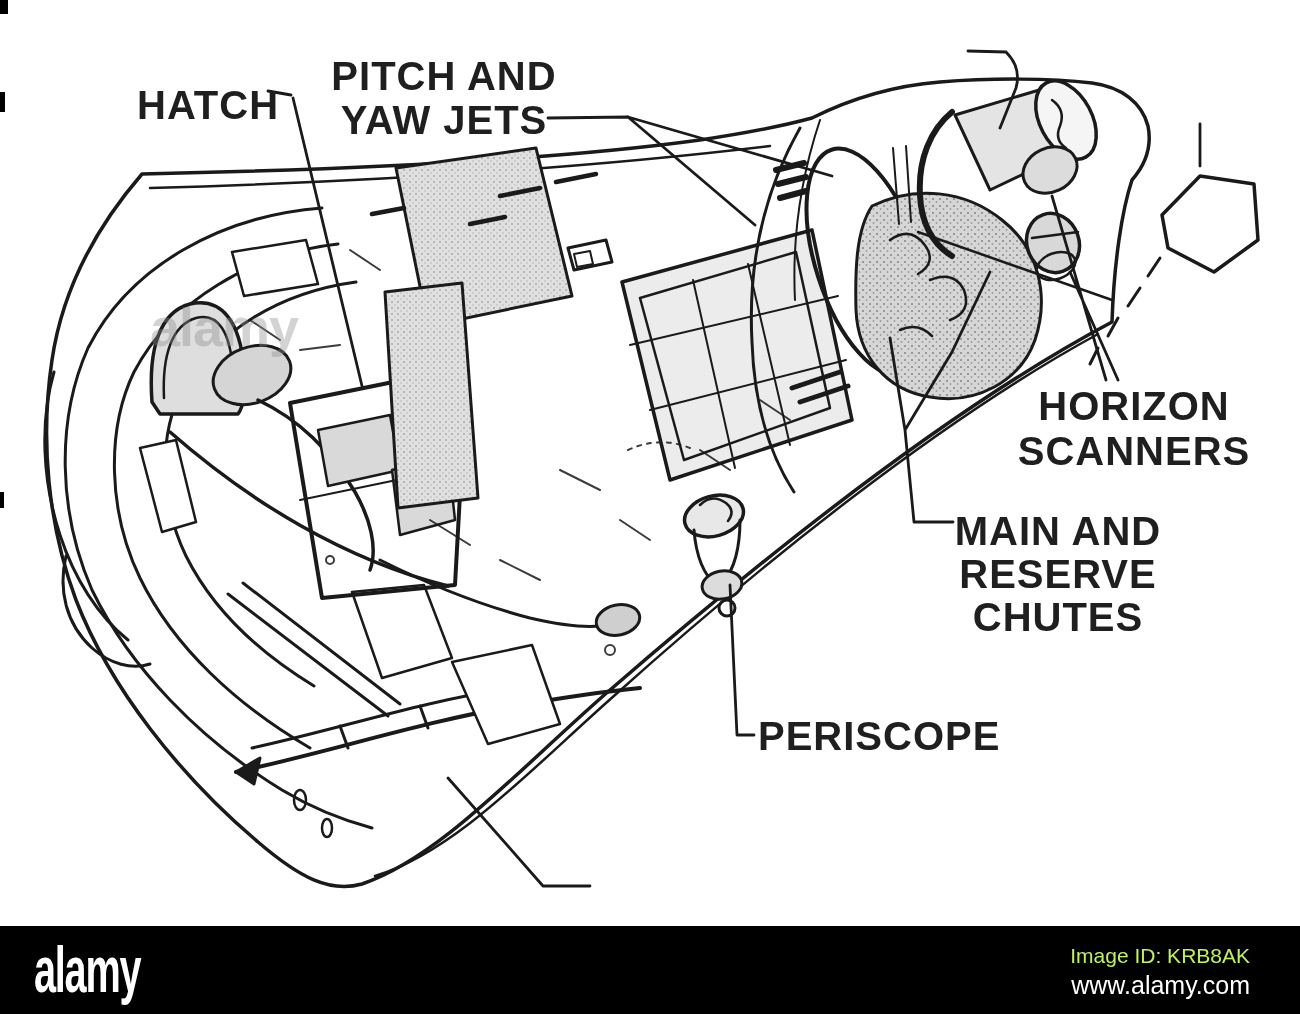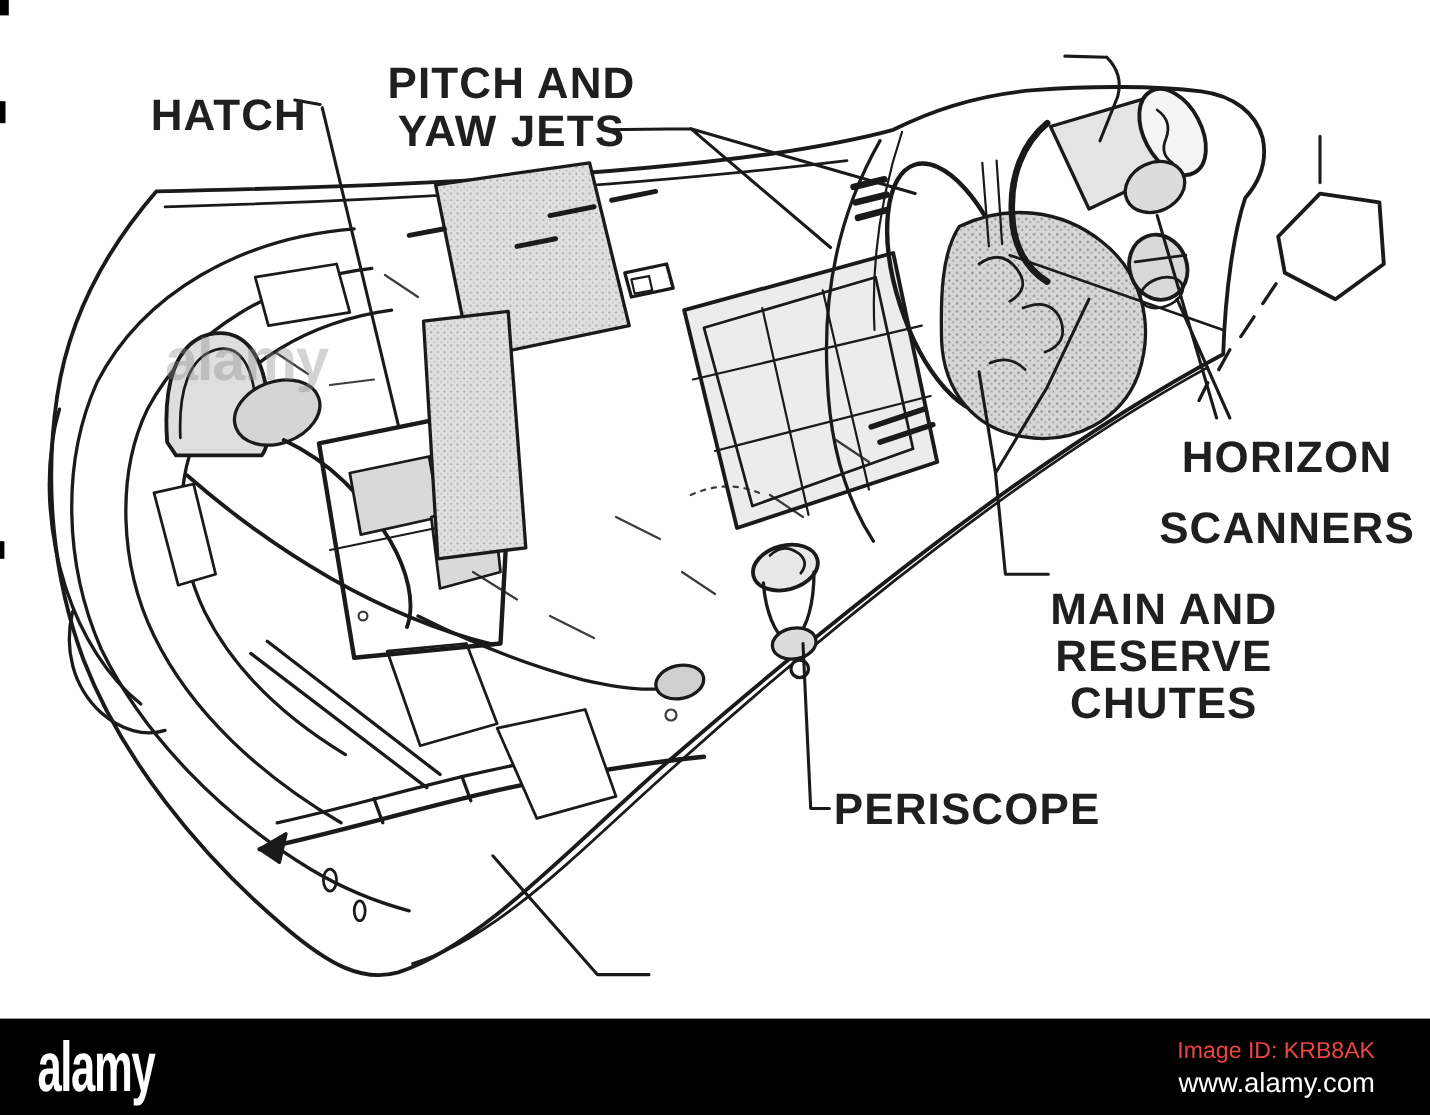--- a/index.html
+++ b/index.html
@@ -4,28 +4,28 @@
 <style>
   html,body{margin:0;padding:0;}
   #page{position:relative;width:1300px;height:1014px;background:#fff;overflow:hidden;
         font-family:"Liberation Sans",sans-serif;}
   #art{position:absolute;left:0;top:0;}
   .lbl{position:absolute;color:#1f1f1f;font-weight:700;font-size:40px;line-height:44px;
        letter-spacing:1px;white-space:pre-line;}
   .lbl.center{transform:translateX(-50%);text-align:center;}
   .lbl.lh52{line-height:52px;}
   .lbl.lh43{line-height:43px;}
-  .lbl.lh45{line-height:65px;margin-left:36px;}
+  .lbl.lh45{line-height:45px;}
   #watermark{position:absolute;left:150px;top:296px;font-size:54px;font-weight:700;
              color:#8d8d8d;opacity:.38;letter-spacing:-1px;}
   #footer{position:absolute;left:0;top:926px;width:1300px;height:88px;background:#000;}
   #footer-logo{position:absolute;left:34px;top:12px;color:#fff;font-weight:700;font-size:64px;
                letter-spacing:-2px;transform:scaleX(.62);transform-origin:left top;line-height:64px;}
   #footer-right{position:absolute;right:50px;top:16px;text-align:right;color:#fff;}
-  #footer-id{font-size:21px;font-weight:400;color:#ef4444;line-height:28px;}
+  #footer-id{font-size:21px;font-weight:400;color:#bef264;line-height:28px;}
   #footer-url{font-size:25px;font-weight:400;line-height:30px;}
 </style>
 </head>
 <body>
 
 <div id="page">
 
   <svg id="art" width="1300" height="926" viewBox="0 0 1300 926">
     <defs>
       <pattern id="stip" width="6" height="6" patternUnits="userSpaceOnUse">
@@ -174,25 +174,25 @@
         <rect x="0" y="0" width="8" height="14"></rect>
         <rect x="0" y="92" width="5" height="20"></rect>
         <rect x="0" y="492" width="4" height="16"></rect>
       </g>
     </g>
   </svg>
 
   <div id="watermark">alamy</div>
 
   <div class="lbl" style="left:137px;top:83px">HATCH</div>
-  <div class="lbl center" style="left:465px;top:54px">PITCH AND
+  <div class="lbl center" style="left:444px;top:54px">PITCH AND
 YAW JETS</div>
   <div class="lbl center lh45" style="left:1134px;top:384px">HORIZON
 SCANNERS</div>
-  <div class="lbl center lh43" style="left:1058px;top:533px">MAIN AND
+  <div class="lbl center lh43" style="left:1058px;top:510px">MAIN AND
 RESERVE
 CHUTES</div>
   <div class="lbl" style="left:758px;top:714px">PERISCOPE</div>
 
   <div id="footer">
     <div id="footer-logo">alamy</div>
     <div id="footer-right">
       <div id="footer-id">Image ID: KRB8AK</div>
       <div id="footer-url">www.alamy.com</div>
     </div>

